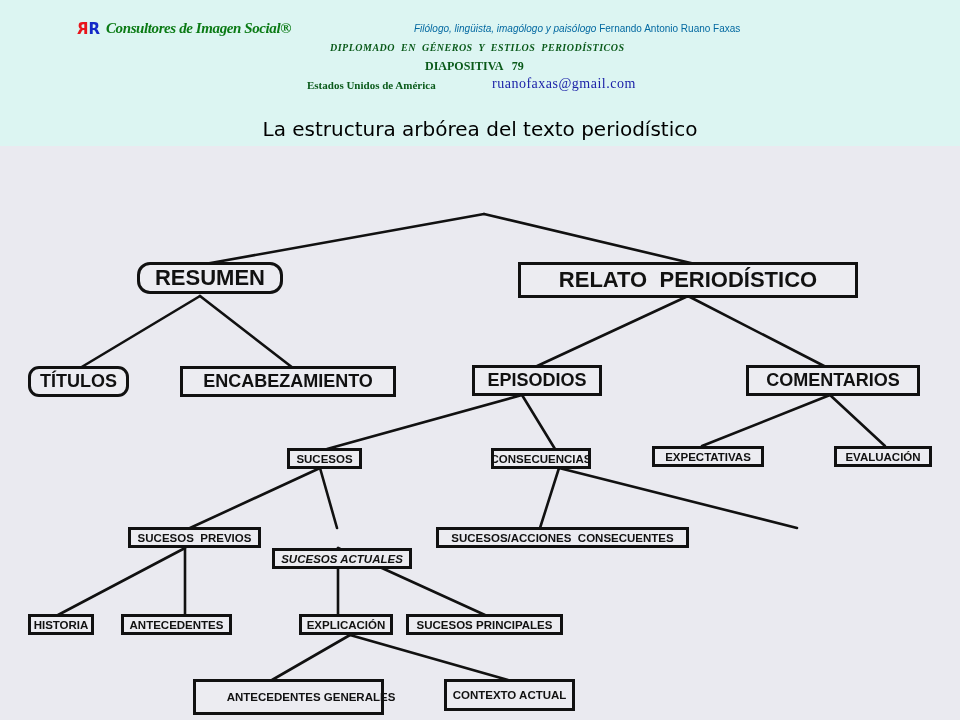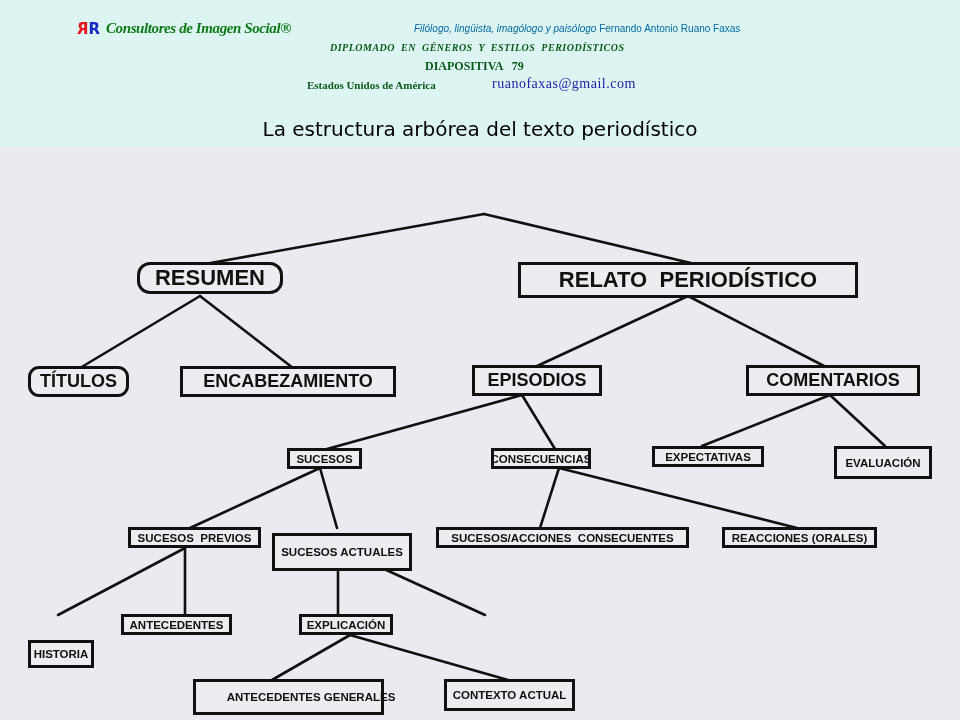--- a/index.html
+++ b/index.html
@@ -87,26 +87,26 @@
   <div class="node n-l" style="left:518px;top:116px;width:340px;height:36px;">RELATO  PERIODÍSTICO</div>
 
   <div class="node n-m" style="left:28px;top:220px;width:101px;height:31px;border-radius:11px;">TÍTULOS</div>
   <div class="node n-m" style="left:180px;top:220px;width:216px;height:31px;">ENCABEZAMIENTO</div>
   <div class="node n-m" style="left:472px;top:219px;width:130px;height:31px;">EPISODIOS</div>
   <div class="node n-m" style="left:746px;top:219px;width:174px;height:31px;">COMENTARIOS</div>
 
   <div class="node n-s" style="left:287px;top:302px;width:75px;height:21px;">SUCESOS</div>
   <div class="node n-s" style="left:491px;top:302px;width:100px;height:21px;">CONSECUENCIAS</div>
   <div class="node n-s" style="left:652px;top:300px;width:112px;height:21px;">EXPECTATIVAS</div>
-  <div class="node n-s" style="left:834px;top:300px;width:98px;height:33px;">EVALUACIÓN</div>
+  <div class="node n-s" style="left:834px;top:300px;width:98px;height:21px;">EVALUACIÓN</div>
 
   <div class="node n-s" style="left:128px;top:381px;width:133px;height:21px;">SUCESOS  PREVIOS</div>
-  <div class="node n-s" style="left:272px;top:387px;width:140px;height:38px;">SUCESOS ACTUALES</div>
+  <div class="node n-s" style="left:272px;top:402px;width:140px;height:21px;font-style:italic;">SUCESOS ACTUALES</div>
   <div class="node n-s" style="left:436px;top:381px;width:253px;height:21px;">SUCESOS/ACCIONES  CONSECUENTES</div>
-  <div class="node n-s" style="left:722px;top:381px;width:155px;height:21px;">REACCIONES (ORALES)</div>
 
-  <div class="node n-s" style="left:28px;top:468px;width:66px;height:28px;margin-top:26px;">HISTORIA</div>
+  <div class="node n-s" style="left:28px;top:468px;width:66px;height:21px;">HISTORIA</div>
   <div class="node n-s" style="left:121px;top:468px;width:111px;height:21px;">ANTECEDENTES</div>
   <div class="node n-s" style="left:299px;top:468px;width:94px;height:21px;">EXPLICACIÓN</div>
+  <div class="node n-s" style="left:406px;top:468px;width:157px;height:21px;">SUCESOS PRINCIPALES</div>
 
   <div class="node n-s" style="left:193px;top:533px;width:191px;height:36px;padding-left:45px;">ANTECEDENTES GENERALES</div>
   <div class="node n-s" style="left:444px;top:533px;width:131px;height:32px;">CONTEXTO ACTUAL</div>
 </div>
 
 </body></html>

